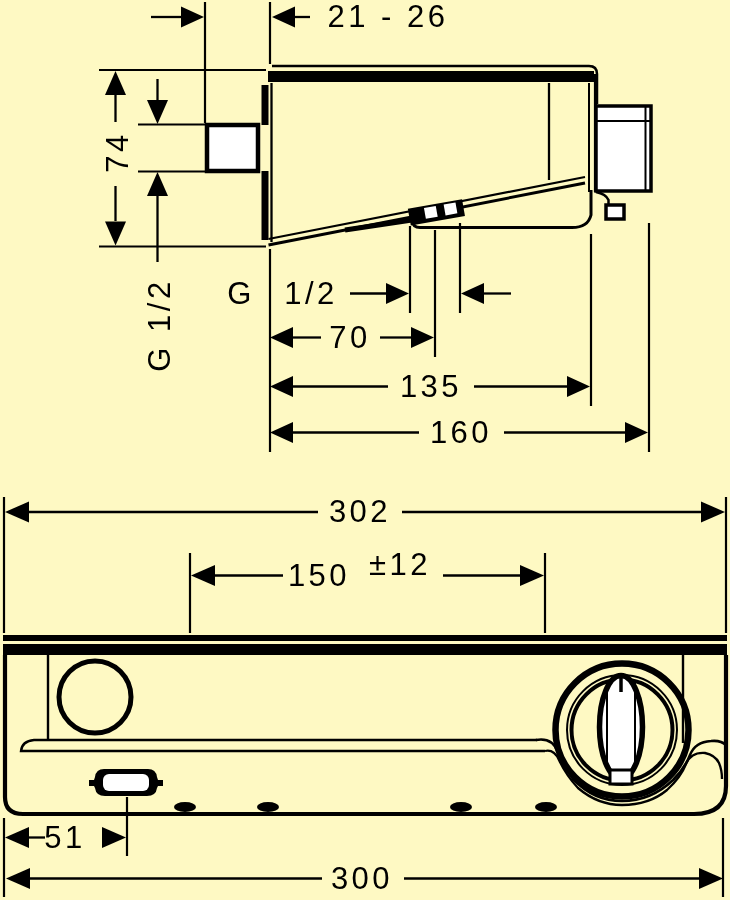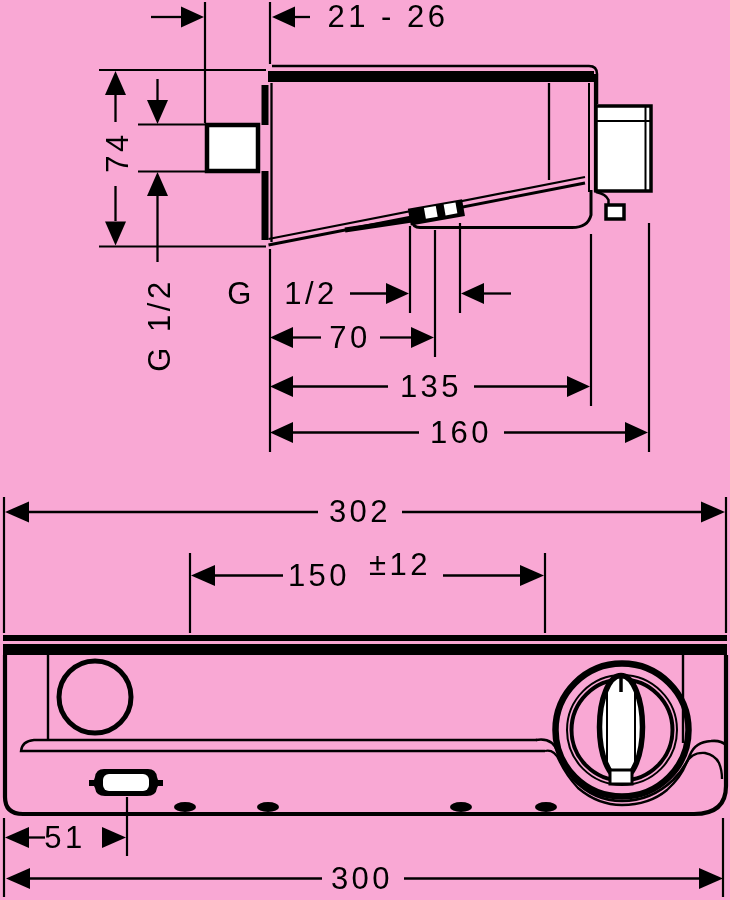--- a/index.html
+++ b/index.html
@@ -1,16 +1,16 @@
 <!DOCTYPE html>
 <html><head>
 <meta charset="utf-8">
 <style>
   html,body{margin:0;padding:0;background:#ffffff;}
-  .page{width:730px;height:900px;background:#f9a8d4;position:relative;overflow:hidden;}
+  .page{width:730px;height:900px;background:#fef9c3;position:relative;overflow:hidden;}
   svg{display:block;}
   .dim-text{
     font-family:"Liberation Sans","DejaVu Sans",sans-serif;
     font-size:31px;
     letter-spacing:3.5px;
     fill:#000;
     text-anchor:middle;
   }
   .ln{stroke:#000;stroke-width:2.3;fill:none;}
   .ext{stroke:#000;stroke-width:2.2;fill:none;}

